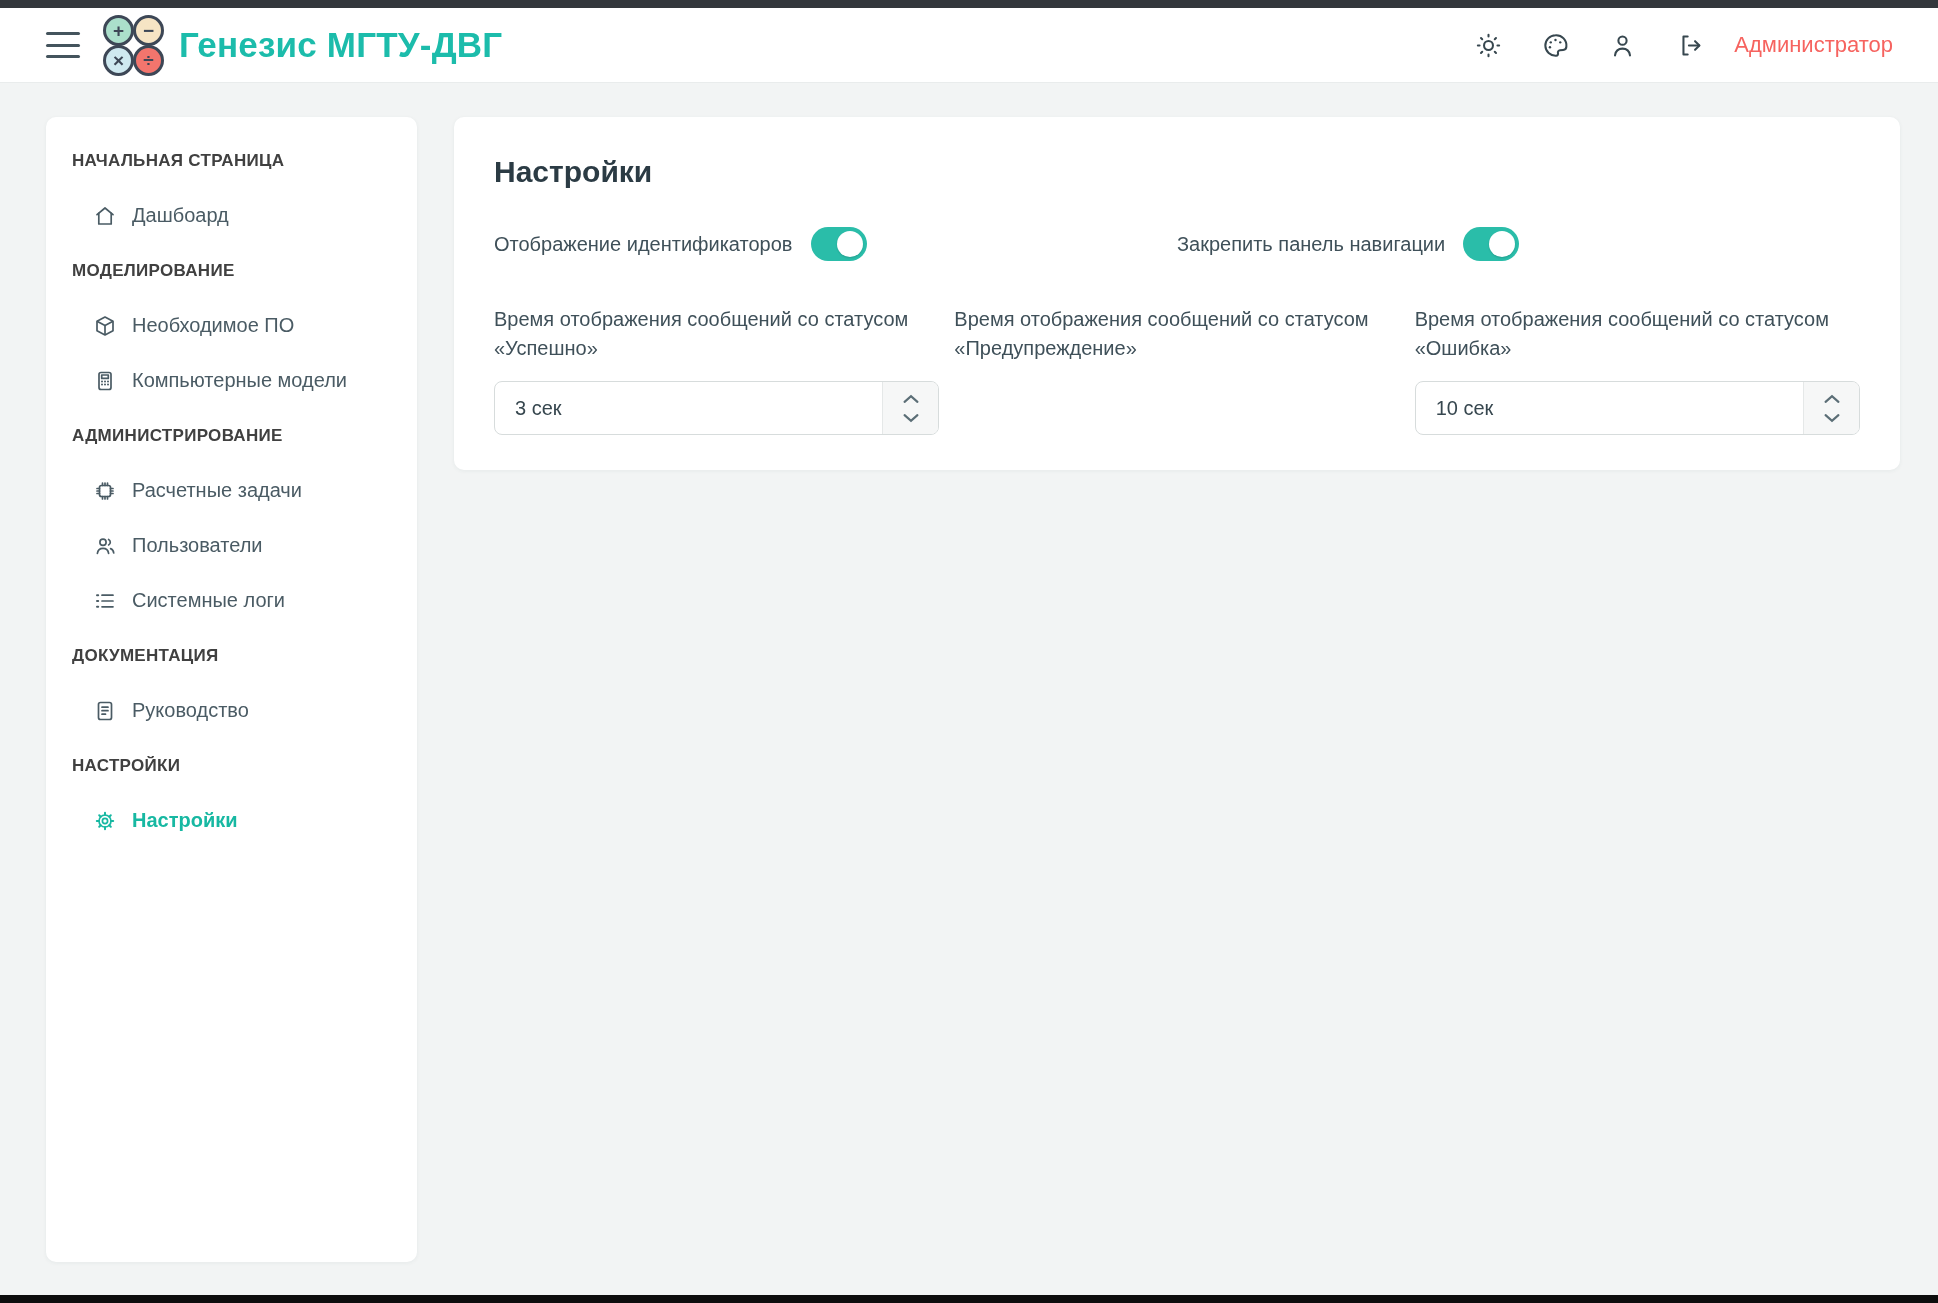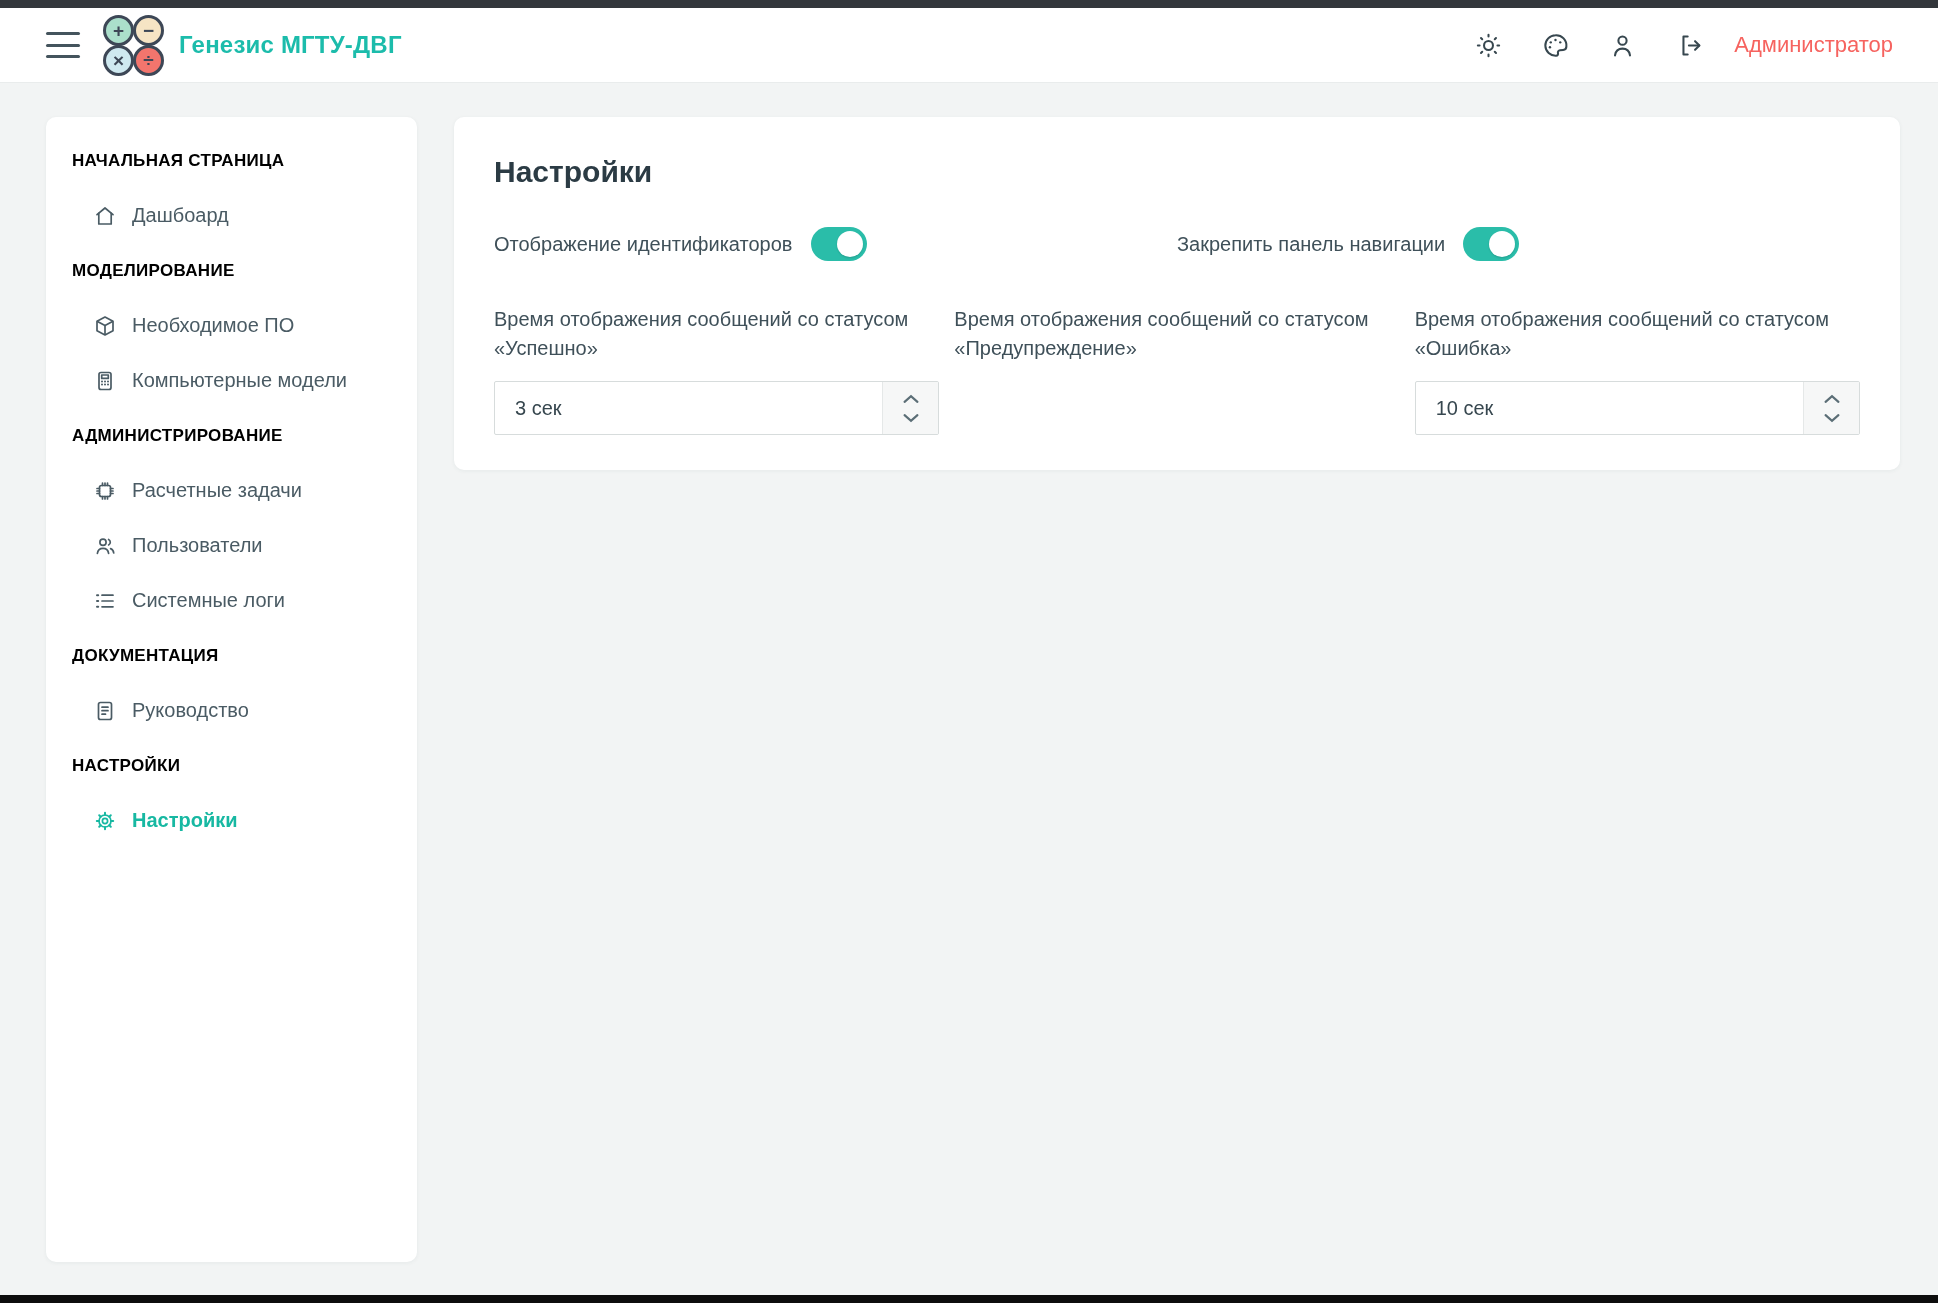--- a/index.html
+++ b/index.html
@@ -24,37 +24,37 @@
   .logo { display:grid; grid-template-columns:29px 29px; grid-template-rows:29px 29px; gap:1px; margin-left:24px; }
   .logo .op {
     width:31px; height:31px; border-radius:50%; border:3px solid #3d4756;
     display:flex; align-items:center; justify-content:center;
     font-weight:bold; font-size:19px; color:#3d4756; line-height:1; margin:-1px;
   }
   .op-plus  { background:#abdfcb; }
   .op-minus { background:#f6e4c4; }
   .op-times { background:#cfe9f0; }
   .op-div   { background:#f3756d; }
-  .app-title { margin-left:16px; font-size:24px; font-weight:600; color:#1cbcab; letter-spacing:.2px; }
+  .app-title { margin-left:16px; font-size:35px; font-weight:600; color:#1cbcab; letter-spacing:.2px; }
 
   .header-right { margin-left:auto; display:flex; align-items:center; gap:38px; }
   .hicon { width:29px; height:29px; color:#37474f; cursor:pointer; display:block; }
   .hicon svg { width:100%; height:100%; display:block; }
   .user-role { font-size:22px; color:#f6635f; margin-left:-8px; cursor:pointer; }
 
   
   .content { flex:1; display:flex; gap:37px; padding:34px 38px 0 46px; min-height:0; }
 
   
   .sidebar {
     width:371px; flex:none; height:1145px; background:#ffffff; border-radius:10px;
     box-shadow:0 1px 4px rgba(40,60,70,.06); padding:16px 0 0 0; overflow:hidden;
   }
   .nav-row { height:55px; display:flex; align-items:center; }
-  .nav-section { padding-left:26px; font-size:17px; font-weight:bold; color:#000000; letter-spacing:.3px; }
+  .nav-section { padding-left:26px; font-size:17px; font-weight:bold; color:#404040; letter-spacing:.3px; }
   .nav-item { padding-left:47px; gap:15px; font-size:20px; color:#4a5b64; cursor:pointer; }
   .nav-item .nav-ico { width:24px; height:24px; flex:none; color:#4a5b64; }
   .nav-item .nav-ico svg { width:100%; height:100%; display:block; }
   .nav-item.active { color:#17b8a2; font-weight:bold; }
   .nav-item.active .nav-ico { color:#17b8a2; }
 
   
   .main-col { flex:1; display:flex; flex-direction:column; min-width:0; }
   .card {
     background:#ffffff; border-radius:10px; box-shadow:0 1px 4px rgba(40,60,70,.06);
@@ -70,21 +70,21 @@
     cursor:pointer; flex:none;
   }
   .switch .knob {
     position:absolute; top:4px; right:4px; width:26px; height:26px; border-radius:50%;
     background:#ffffff; box-shadow:0 1px 2px rgba(0,0,0,.15);
   }
 
   .fields { display:grid; grid-template-columns:repeat(3,1fr); gap:15px; }
   .field-label { font-size:20px; color:#3f5059; line-height:1.45; min-height:62px; margin-bottom:14px; max-width:420px; }
   .num-input {
-    position:relative; height:54px; border:1px solid #d7dcdc; border-radius:2px;
+    position:relative; height:54px; border:1px solid #d7dcdc; border-radius:8px;
     background:#ffffff; display:flex; align-items:center; overflow:hidden;
   }
   .num-input input {
     border:none; outline:none; flex:1; height:100%; padding:0 0 0 20px;
     font-family:inherit; font-size:20px; color:#37474f; background:transparent; min-width:0;
   }
   .stepper {
     width:56px; height:100%; flex:none; background:#f6f7f7; border-left:1px solid #e5e8e8;
     display:flex; flex-direction:column; align-items:center; justify-content:center; gap:9px;
   }

